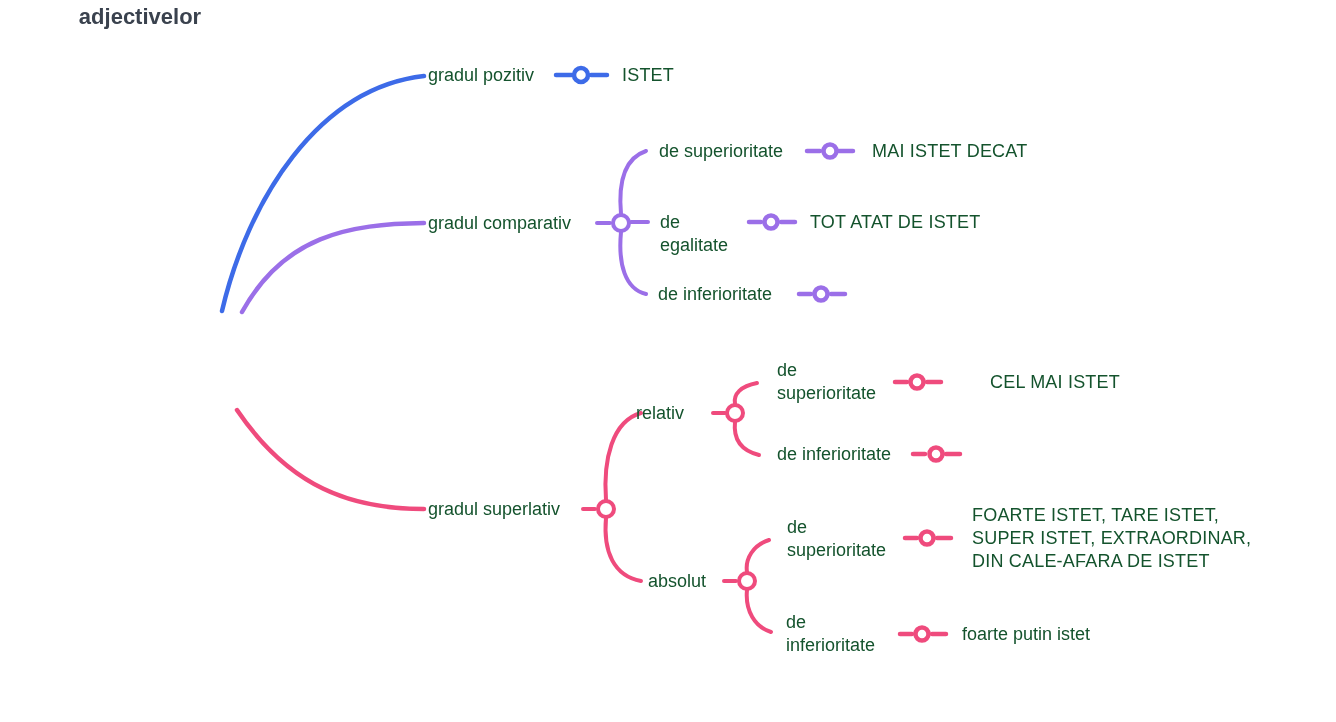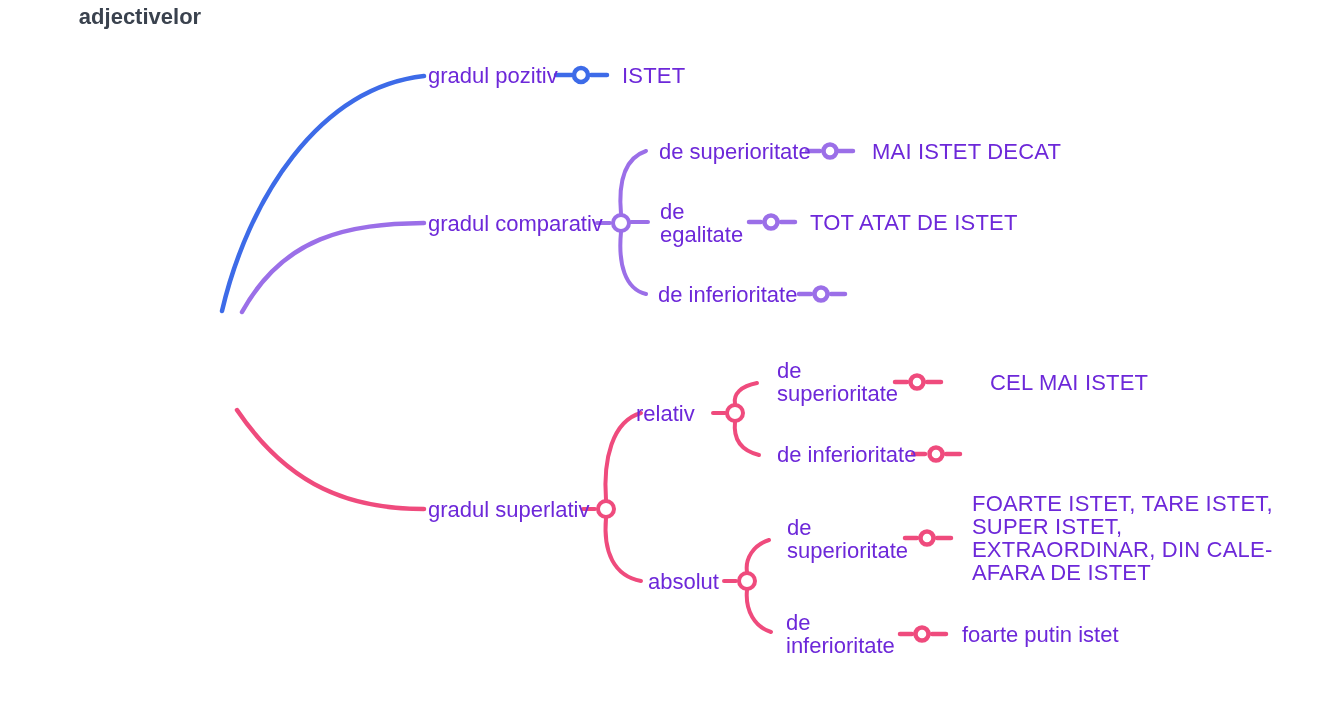--- a/index.html
+++ b/index.html
@@ -7,27 +7,27 @@
     position:relative;
     width:1336px;height:722px;
     background:#ffffff;
     overflow:hidden;
     font-family:"Liberation Sans","DejaVu Sans",sans-serif;
   }
   #wires{position:absolute;left:0;top:0;width:1336px;height:722px;}
   .lbl{
     position:absolute;
     transform:translateY(-50%);
-    color:#6d28d9;
-    font-size:22px;
+    color:#14532d;
+    font-size:18px;
     line-height:23px;
     white-space:nowrap;
   }
   .wrap{white-space:normal;}
-  .w84{width:84px;}
+  .w84{width:84px;margin-top:11px;}
   .w112{width:112px;}
   .w312{width:312px;}
   .root-label{
     left:64px;top:362px;width:280px;
     transform:translateY(-50%);
     text-align:center;
     font-weight:700;
     font-size:22px;
     line-height:33px;
     color:#3A424E;

